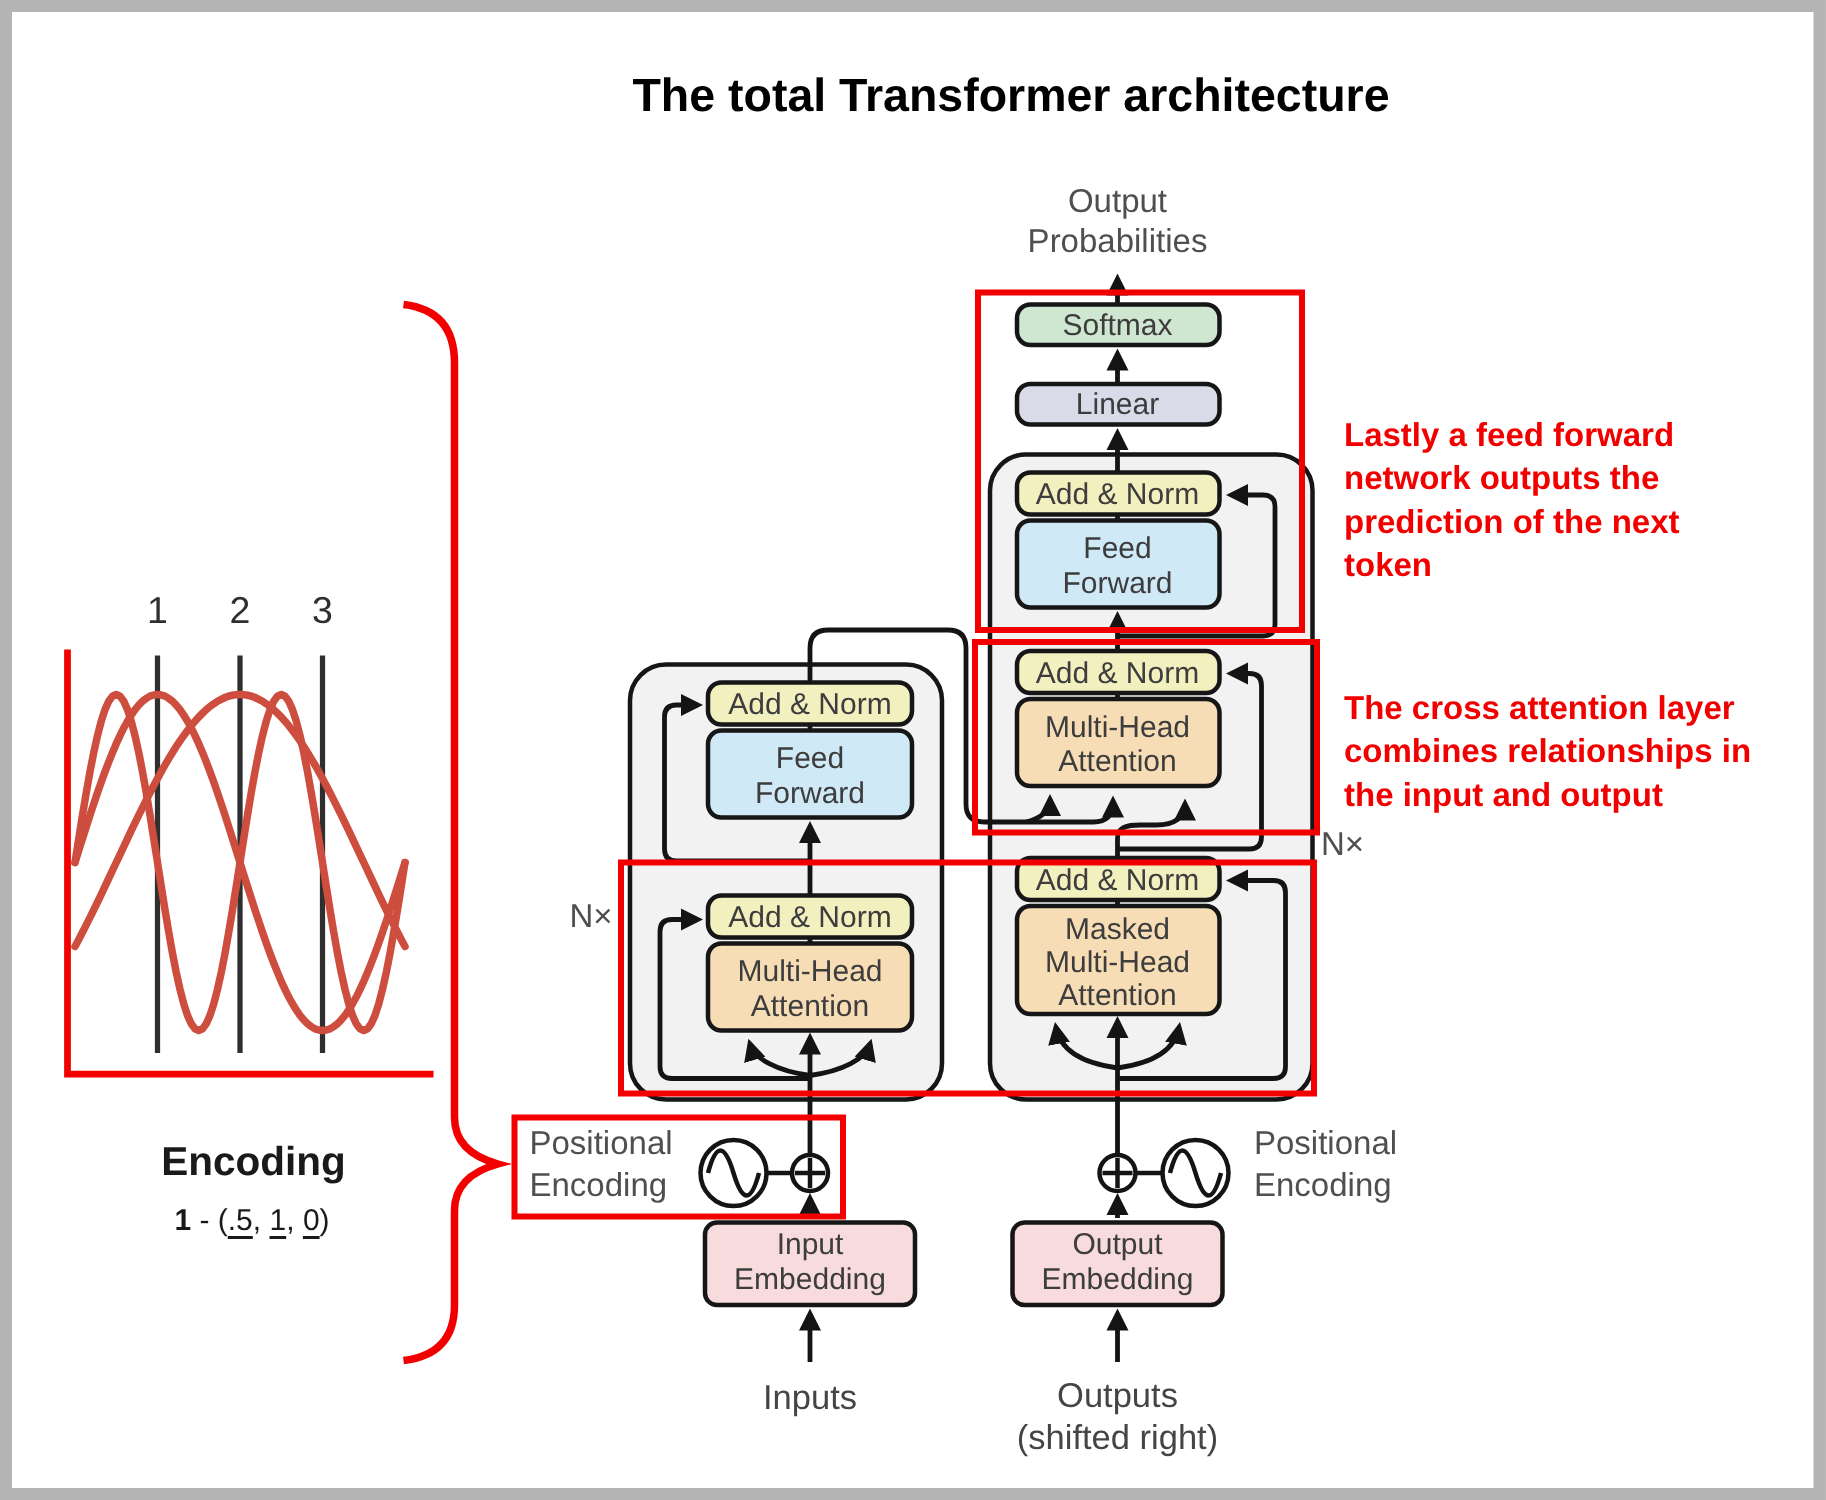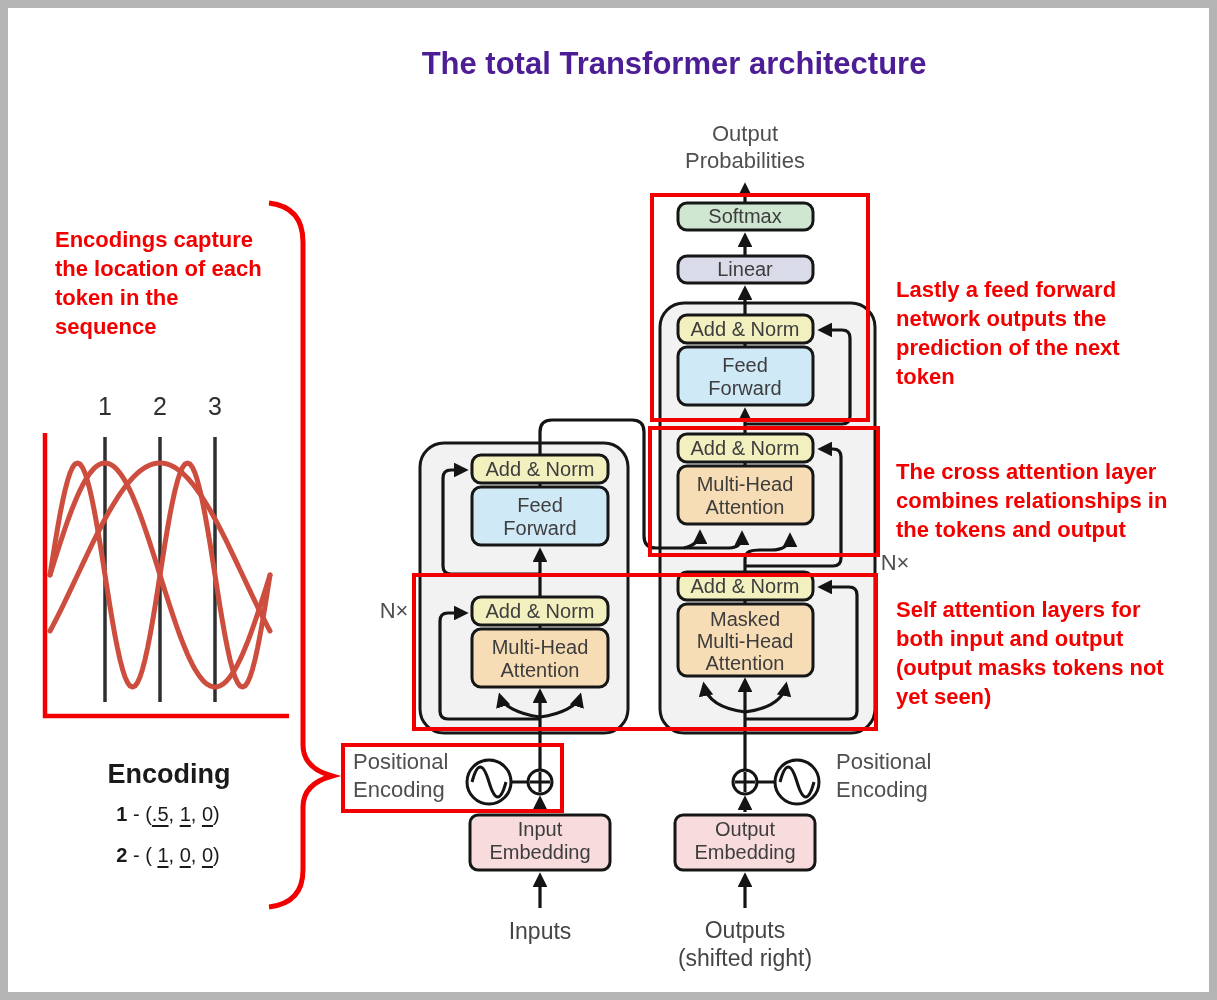--- a/index.html
+++ b/index.html
@@ -4,21 +4,21 @@
 <style>
   html,body{margin:0;padding:0;background:#888;}
   .stage{
     position:relative;width:1217px;height:1000px;box-sizing:border-box;
     background:#ffffff;border:8px solid #b4b4b4;overflow:hidden;
     font-family:"Liberation Sans",sans-serif;
   }
   .abs{position:absolute;}
   .title{
     left:366px;top:38px;width:600px;text-align:center;
-    font-size:31px;font-weight:700;color:#4c1d95;letter-spacing:0;
+    font-size:31px;font-weight:700;color:#000000;letter-spacing:0;
   }
   .red-note{
     color:#f20000;font-weight:700;font-size:22px;line-height:29px;
     white-space:pre-line;
   }
   .note-left{left:47px;top:217px;width:300px;}
   .note-r1{left:888px;top:255px;width:320px;margin-top:12px;}
   .note-r2{left:888px;top:449px;width:322px;}
   .note-r3{left:888px;top:587px;width:322px;}
   .pos-heading{
@@ -187,34 +187,25 @@
       <text class="tick" text-anchor="middle" x="152" y="407">2</text>
       <text class="tick" text-anchor="middle" x="207" y="407">3</text>
       <path class="curve" d="M42.0,623.0 L44.5,618.3 L47.0,613.5 L49.5,608.6 L52.0,603.6 L54.5,598.6 L57.0,593.4 L59.5,588.2 L62.0,582.9 L64.5,577.6 L67.0,572.3 L69.5,567.0 L72.0,561.7 L74.5,556.4 L77.0,551.1 L79.5,545.8 L82.0,540.6 L84.5,535.4 L87.0,530.4 L89.5,525.4 L92.0,520.5 L94.5,515.7 L97.0,511.0 L99.5,506.4 L102.0,502.0 L104.5,497.8 L107.0,493.7 L109.5,489.7 L112.0,485.9 L114.5,482.4 L117.0,479.0 L119.5,475.8 L122.0,472.8 L124.5,470.0 L127.0,467.5 L129.5,465.1 L132.0,463.0 L134.5,461.2 L137.0,459.5 L139.5,458.2 L142.0,457.0 L144.5,456.1 L147.0,455.5 L149.5,455.1 L152.0,455.0 L154.5,455.1 L157.0,455.5 L159.5,456.1 L162.0,457.0 L164.5,458.2 L167.0,459.5 L169.5,461.2 L172.0,463.0 L174.5,465.1 L177.0,467.5 L179.5,470.0 L182.0,472.8 L184.5,475.8 L187.0,479.0 L189.5,482.4 L192.0,485.9 L194.5,489.7 L197.0,493.7 L199.5,497.8 L202.0,502.0 L204.5,506.4 L207.0,511.0 L209.5,515.7 L212.0,520.5 L214.5,525.4 L217.0,530.4 L219.5,535.4 L222.0,540.6 L224.5,545.8 L227.0,551.1 L229.5,556.4 L232.0,561.7 L234.5,567.0 L237.0,572.3 L239.5,577.6 L242.0,582.9 L244.5,588.2 L247.0,593.4 L249.5,598.6 L252.0,603.6 L254.5,608.6 L257.0,613.5 L259.5,618.3 L262.0,623.0" stroke="#cd4d3e"></path>
       <path class="curve" d="M42.0,567.0 L44.5,559.0 L47.0,551.1 L49.5,543.2 L52.0,535.4 L54.5,527.9 L57.0,520.5 L59.5,513.3 L62.0,506.4 L64.5,499.9 L67.0,493.7 L69.5,487.8 L72.0,482.4 L74.5,477.3 L77.0,472.8 L79.5,468.7 L82.0,465.1 L84.5,462.1 L87.0,459.5 L89.5,457.6 L92.0,456.1 L94.5,455.3 L97.0,455.0 L99.5,455.3 L102.0,456.1 L104.5,457.6 L107.0,459.5 L109.5,462.1 L112.0,465.1 L114.5,468.7 L117.0,472.8 L119.5,477.3 L122.0,482.4 L124.5,487.8 L127.0,493.7 L129.5,499.9 L132.0,506.4 L134.5,513.3 L137.0,520.5 L139.5,527.9 L142.0,535.4 L144.5,543.2 L147.0,551.1 L149.5,559.0 L152.0,567.0 L154.5,575.0 L157.0,582.9 L159.5,590.8 L162.0,598.6 L164.5,606.1 L167.0,613.5 L169.5,620.7 L172.0,627.6 L174.5,634.1 L177.0,640.3 L179.5,646.2 L182.0,651.6 L184.5,656.7 L187.0,661.2 L189.5,665.3 L192.0,668.9 L194.5,671.9 L197.0,674.5 L199.5,676.4 L202.0,677.9 L204.5,678.7 L207.0,679.0 L209.5,678.7 L212.0,677.9 L214.5,676.4 L217.0,674.5 L219.5,671.9 L222.0,668.9 L224.5,665.3 L227.0,661.2 L229.5,656.7 L232.0,651.6 L234.5,646.2 L237.0,640.3 L239.5,634.1 L242.0,627.6 L244.5,620.7 L247.0,613.5 L249.5,606.1 L252.0,598.6 L254.5,590.8 L257.0,582.9 L259.5,575.0 L262.0,567.0" stroke="#cd4d3e"></path>
       <path class="curve" d="M42.0,567.0 L44.5,551.1 L47.0,535.4 L49.5,520.5 L52.0,506.4 L54.5,493.7 L57.0,482.4 L59.5,472.8 L62.0,465.1 L64.5,459.5 L67.0,456.1 L69.5,455.0 L72.0,456.1 L74.5,459.5 L77.0,465.1 L79.5,472.8 L82.0,482.4 L84.5,493.7 L87.0,506.4 L89.5,520.5 L92.0,535.4 L94.5,551.1 L97.0,567.0 L99.5,582.9 L102.0,598.6 L104.5,613.5 L107.0,627.6 L109.5,640.3 L112.0,651.6 L114.5,661.2 L117.0,668.9 L119.5,674.5 L122.0,677.9 L124.5,679.0 L127.0,677.9 L129.5,674.5 L132.0,668.9 L134.5,661.2 L137.0,651.6 L139.5,640.3 L142.0,627.6 L144.5,613.5 L147.0,598.6 L149.5,582.9 L152.0,567.0 L154.5,551.1 L157.0,535.4 L159.5,520.5 L162.0,506.4 L164.5,493.7 L167.0,482.4 L169.5,472.8 L172.0,465.1 L174.5,459.5 L177.0,456.1 L179.5,455.0 L182.0,456.1 L184.5,459.5 L187.0,465.1 L189.5,472.8 L192.0,482.4 L194.5,493.7 L197.0,506.4 L199.5,520.5 L202.0,535.4 L204.5,551.1 L207.0,567.0 L209.5,582.9 L212.0,598.6 L214.5,613.5 L217.0,627.6 L219.5,640.3 L222.0,651.6 L224.5,661.2 L227.0,668.9 L229.5,674.5 L232.0,677.9 L234.5,679.0 L237.0,677.9 L239.5,674.5 L242.0,668.9 L244.5,661.2 L247.0,651.6 L249.5,640.3 L252.0,627.6 L254.5,613.5 L257.0,598.6 L259.5,582.9 L262.0,567.0" stroke="#cd4d3e"></path>
     </g>
   </svg>
 
   <div class="abs title">The total Transformer architecture</div>
 
-  <div class="abs red-note note-left">Encodings capture
-the location of each
-token in the
-sequence</div>
   <div class="abs red-note note-r1">Lastly a feed forward
 network outputs the
 prediction of the next
 token</div>
   <div class="abs red-note note-r2">The cross attention layer
 combines relationships in
-the tokens and output</div>
-  <div class="abs red-note note-r3">Self attention layers for
-both input and output
-(output masks tokens not
-yet seen)</div>
+the input and output</div>
 
   <div class="abs enc-heading">Encoding</div>
   <div class="abs enc-rows">
       <div class="enc-row"><span class="enc-num">1</span> - <span>(</span><span class="u">.5</span><span>, </span><span class="u">1</span><span>, </span><span class="u">0</span><span>)</span></div>
-      <div class="enc-row"><span class="enc-num">2</span> - <span>( </span><span class="u">1</span><span>, </span><span class="u">0</span><span>, </span><span class="u">0</span><span>)</span></div>
     </div>
 </div>
 
 </body></html>

